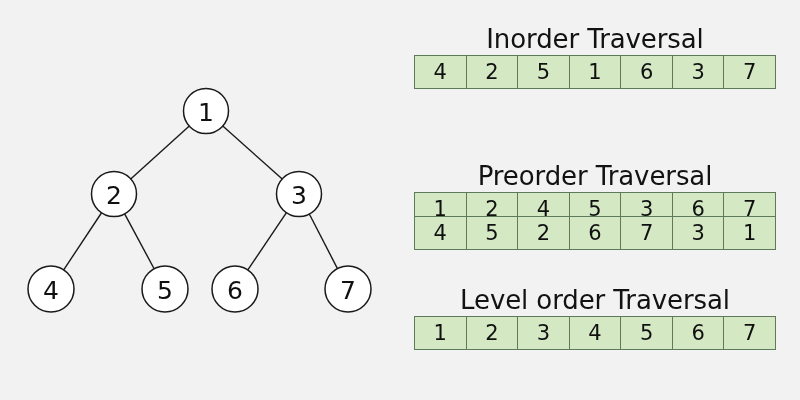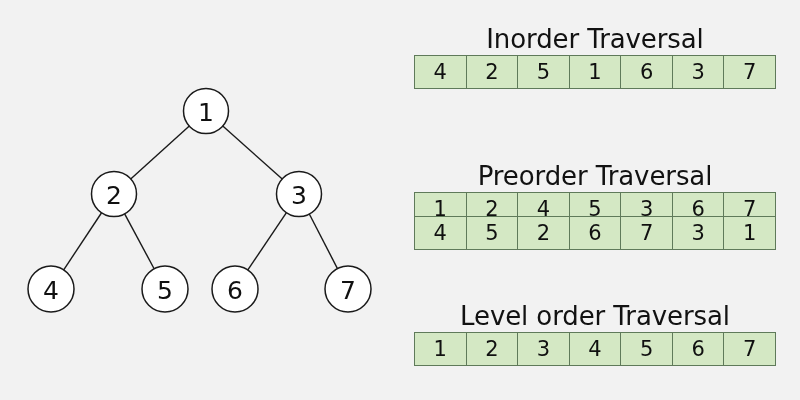--- a/index.html
+++ b/index.html
@@ -182,21 +182,21 @@
           <div class="traversal-cell">4</div>
           <div class="traversal-cell">5</div>
           <div class="traversal-cell">2</div>
           <div class="traversal-cell">6</div>
           <div class="traversal-cell">7</div>
           <div class="traversal-cell">3</div>
           <div class="traversal-cell">1</div>
         </div>
     </div>
 
-    <div class="traversal-block" style="top:305px;">
+    <div class="traversal-block" style="top:289px;">
       <div class="traversal-title">Level order Traversal</div>
       <div class="traversal-array">
           <div class="traversal-cell">1</div>
           <div class="traversal-cell">2</div>
           <div class="traversal-cell">3</div>
           <div class="traversal-cell">4</div>
           <div class="traversal-cell">5</div>
           <div class="traversal-cell">6</div>
           <div class="traversal-cell">7</div>
         </div>

